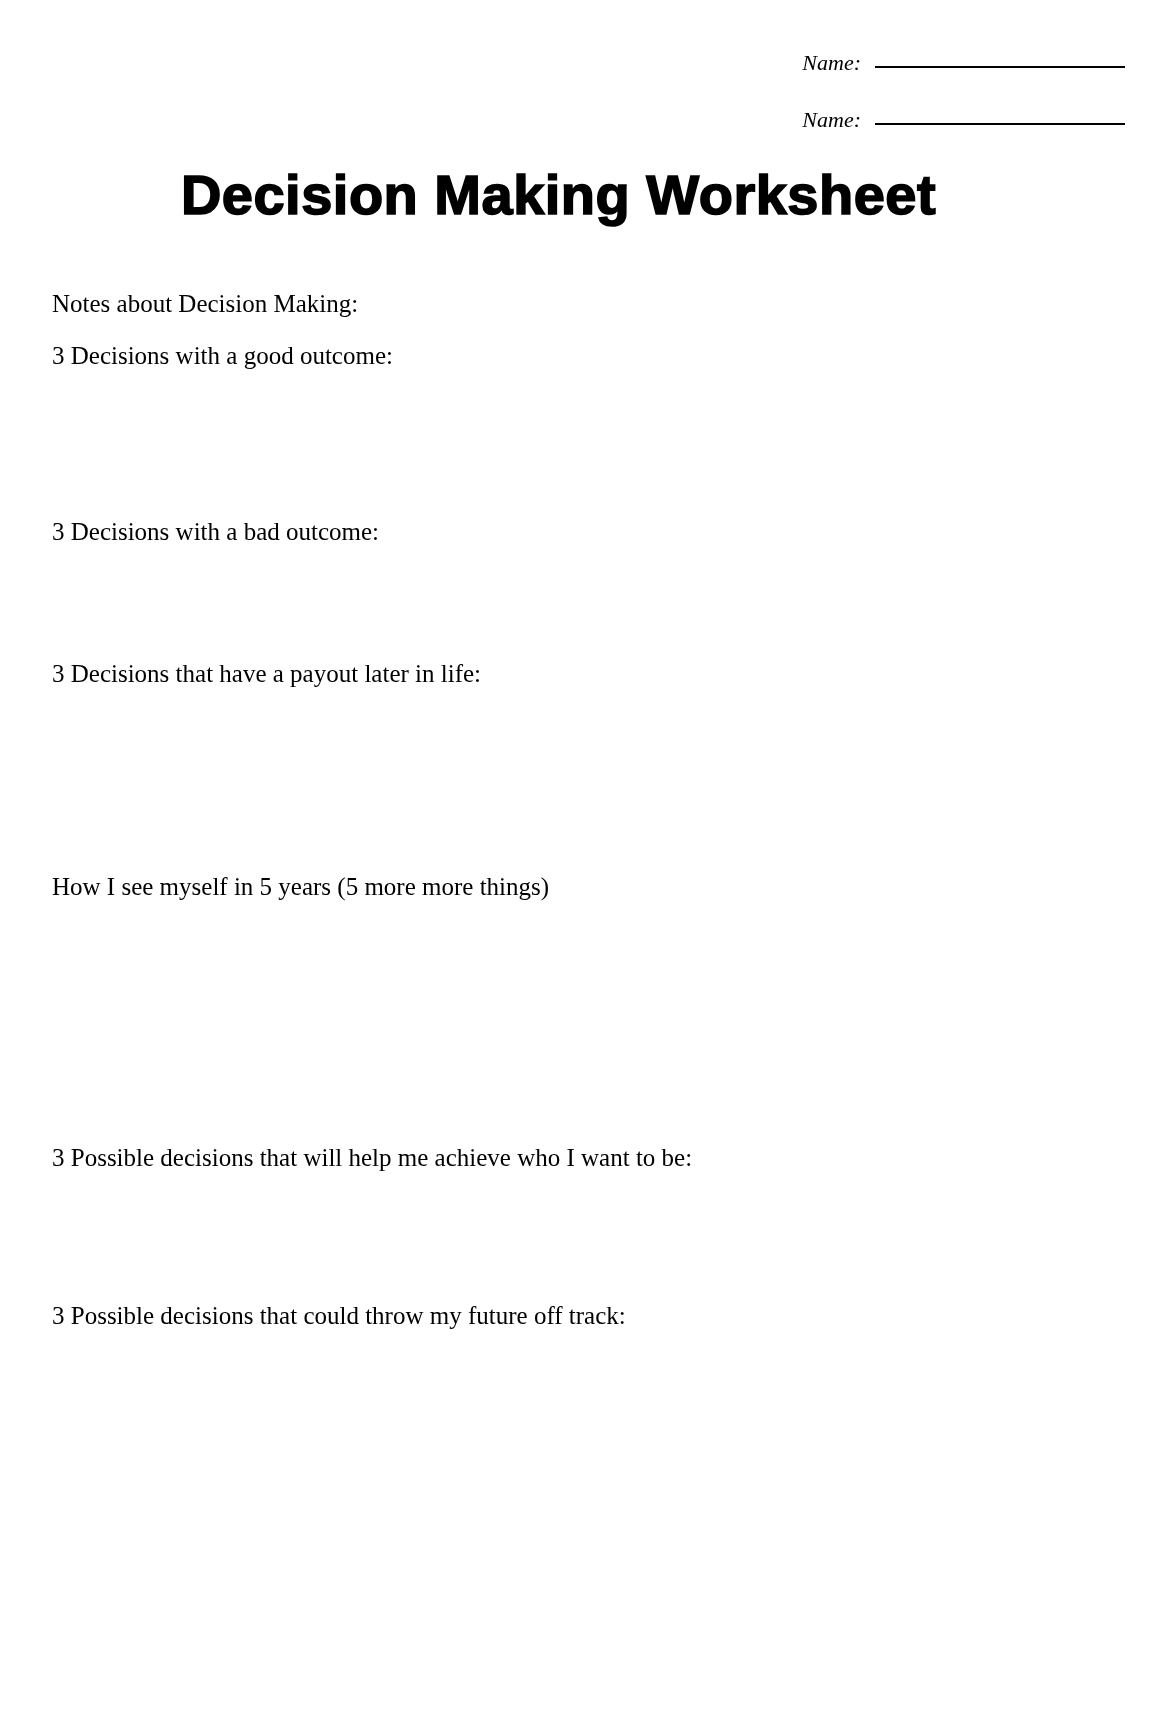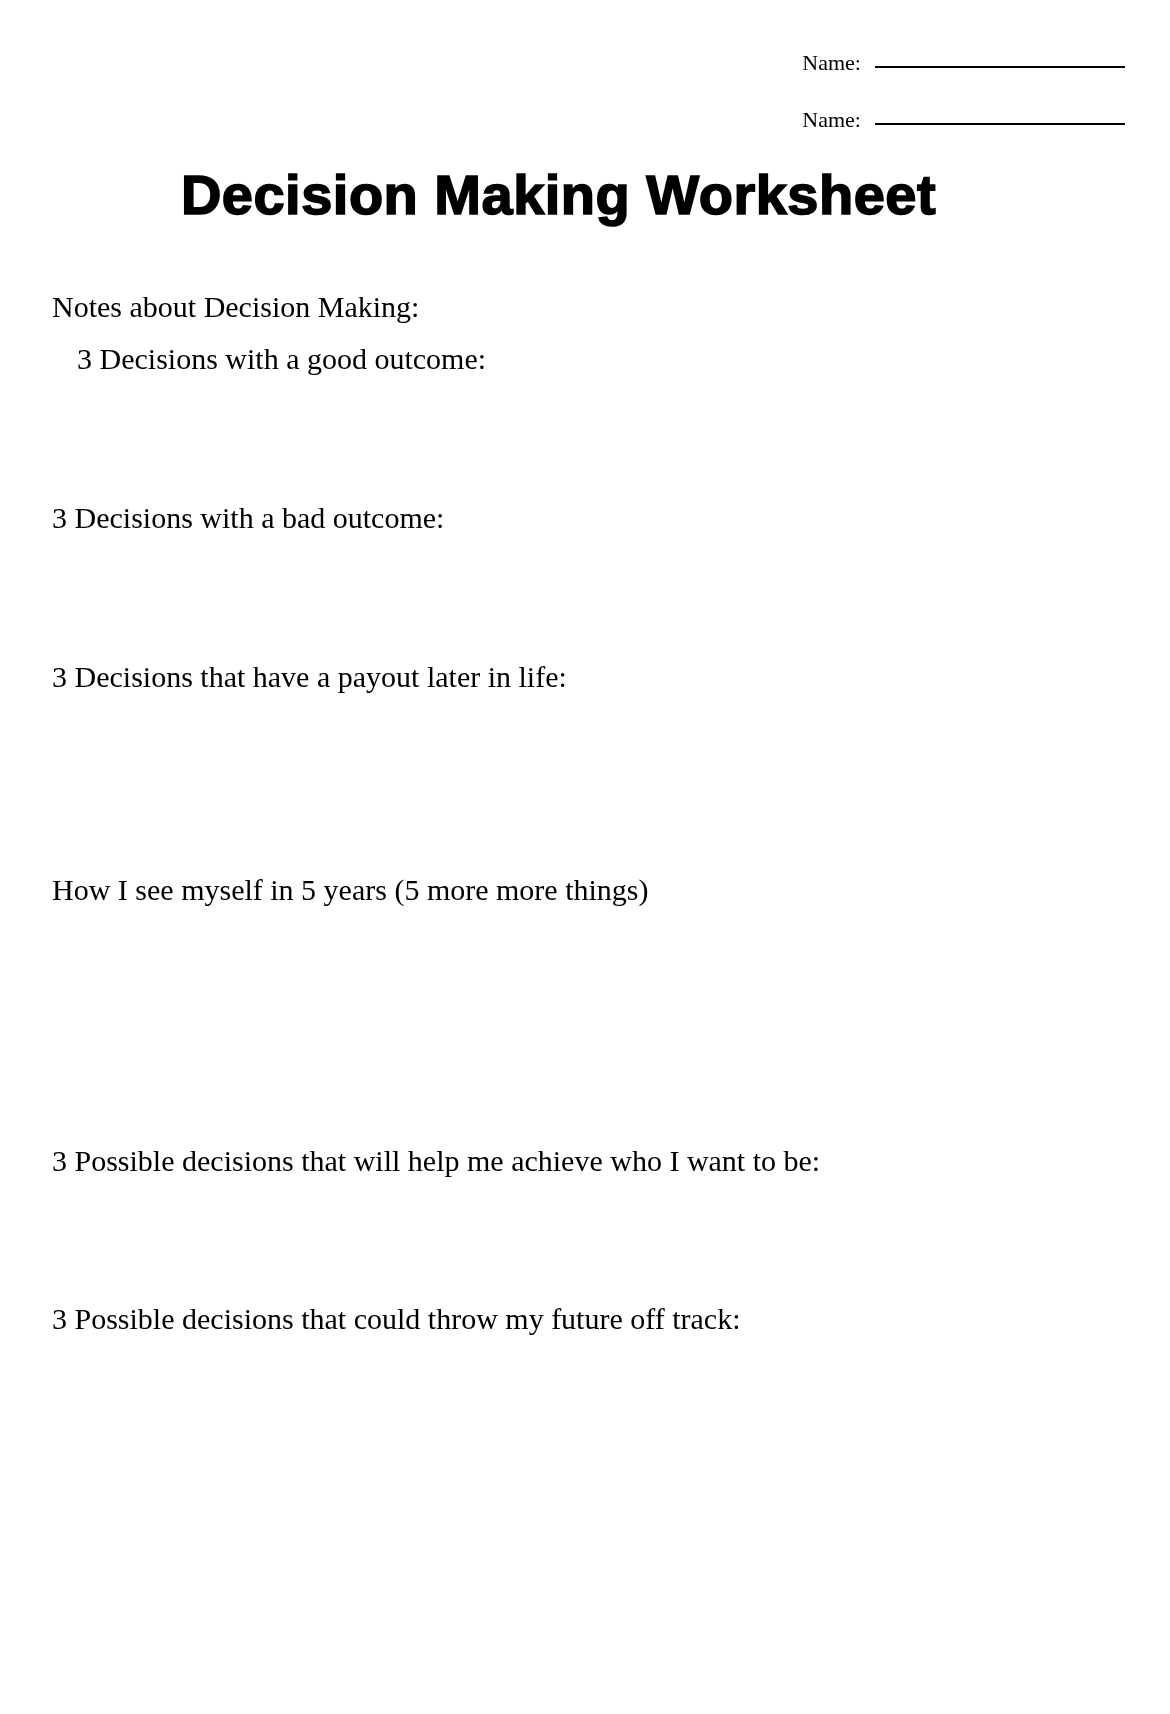--- a/index.html
+++ b/index.html
@@ -18,20 +18,21 @@
     .header-field {
       position: absolute;
       right: 45px;
       display: flex;
       align-items: baseline;
       font-size: 22px;
     }
     .header-field .label {
       text-align: right;
       margin-right: 14px;
+      font-style: italic;
     }
     .header-field .blank-line {
       display: inline-block;
       width: 250px;
       border-bottom: 2px solid #000;
       height: 1px;
       transform: translateY(-2px);
     }
     #name-field { top: 50px; }
     #date-field { top: 107px; }
@@ -45,21 +46,21 @@
       font-family: "Liberation Sans", "DejaVu Sans", sans-serif;
       font-weight: 900;
       font-size: 56px;
       letter-spacing: 0.5px;
       -webkit-text-stroke: 1.6px #000;
     }
     .prompt {
       position: absolute;
       left: 52px;
       margin: 0;
-      font-size: 30px;
+      font-size: 25px;
       font-weight: normal;
       white-space: nowrap;
     }
     .answer-area {
       position: absolute;
       left: 52px;
       width: 1070px;
     }
   </style>
 </head>
@@ -74,24 +75,24 @@
 
   <div class="header-field" id="date-field">
     <span class="label">Name:</span>
     <span class="blank-line"></span>
   </div>
 
   <h1 class="title">Decision Making Worksheet</h1>
 
   <p class="prompt" style="top:290px;">Notes about Decision Making:</p>
 
-  <p class="prompt" style="top:342px;margin-left:25px;">3 Decisions with a good outcome:</p>
+  <p class="prompt" style="top:342px;">3 Decisions with a good outcome:</p>
   <div class="answer-area" style="top:385px;height:115px;"></div>
 
-  <p class="prompt" style="top:501px;">3 Decisions with a bad outcome:</p>
+  <p class="prompt" style="top:518px;">3 Decisions with a bad outcome:</p>
   <div class="answer-area" style="top:545px;height:115px;"></div>
 
   <p class="prompt" style="top:660px;">3 Decisions that have a payout later in life:</p>
   <div class="answer-area" style="top:705px;height:170px;"></div>
 
   <p class="prompt" style="top:873px;">How I see myself in 5 years (5 more more things)</p>
   <div class="answer-area" style="top:918px;height:170px;"></div>
 
   <p class="prompt" style="top:1144px;">3 Possible decisions that will help me achieve who I want to be:</p>
   <div class="answer-area" style="top:1133px;height:170px;"></div>

